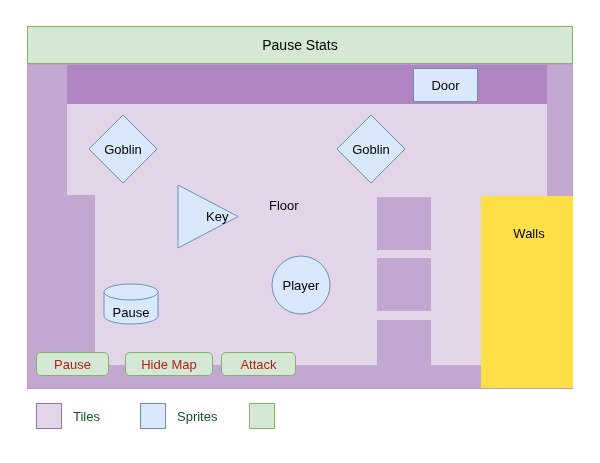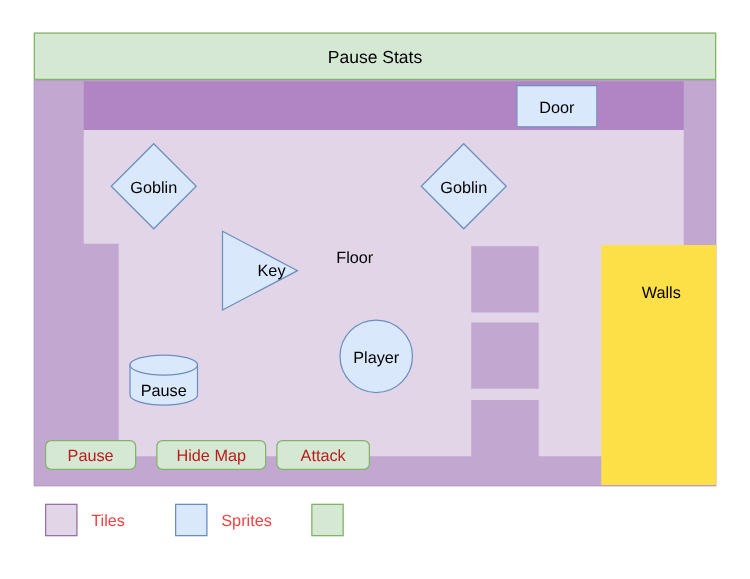--- a/index.html
+++ b/index.html
@@ -158,21 +158,21 @@
     top: 0;
     display: flex;
     align-items: center;
     height: 26px;
   }
   .legend-swatch {
     width: 26px; height: 26px;
     box-sizing: border-box;
     margin-right: 11px;
   }
-  .legend-text { font-size: 13px; color: #ef4444; }
+  .legend-text { font-size: 13px; color: #14532d; }
   #legend-tiles   { left: 0px; }
   #legend-sprites { left: 104px; }
   #legend-ui      { left: 213px; }
 </style>
 </head>
 <body>
 
 <div id="stage">
 
   <div class="abs" id="game-stats-bar">

